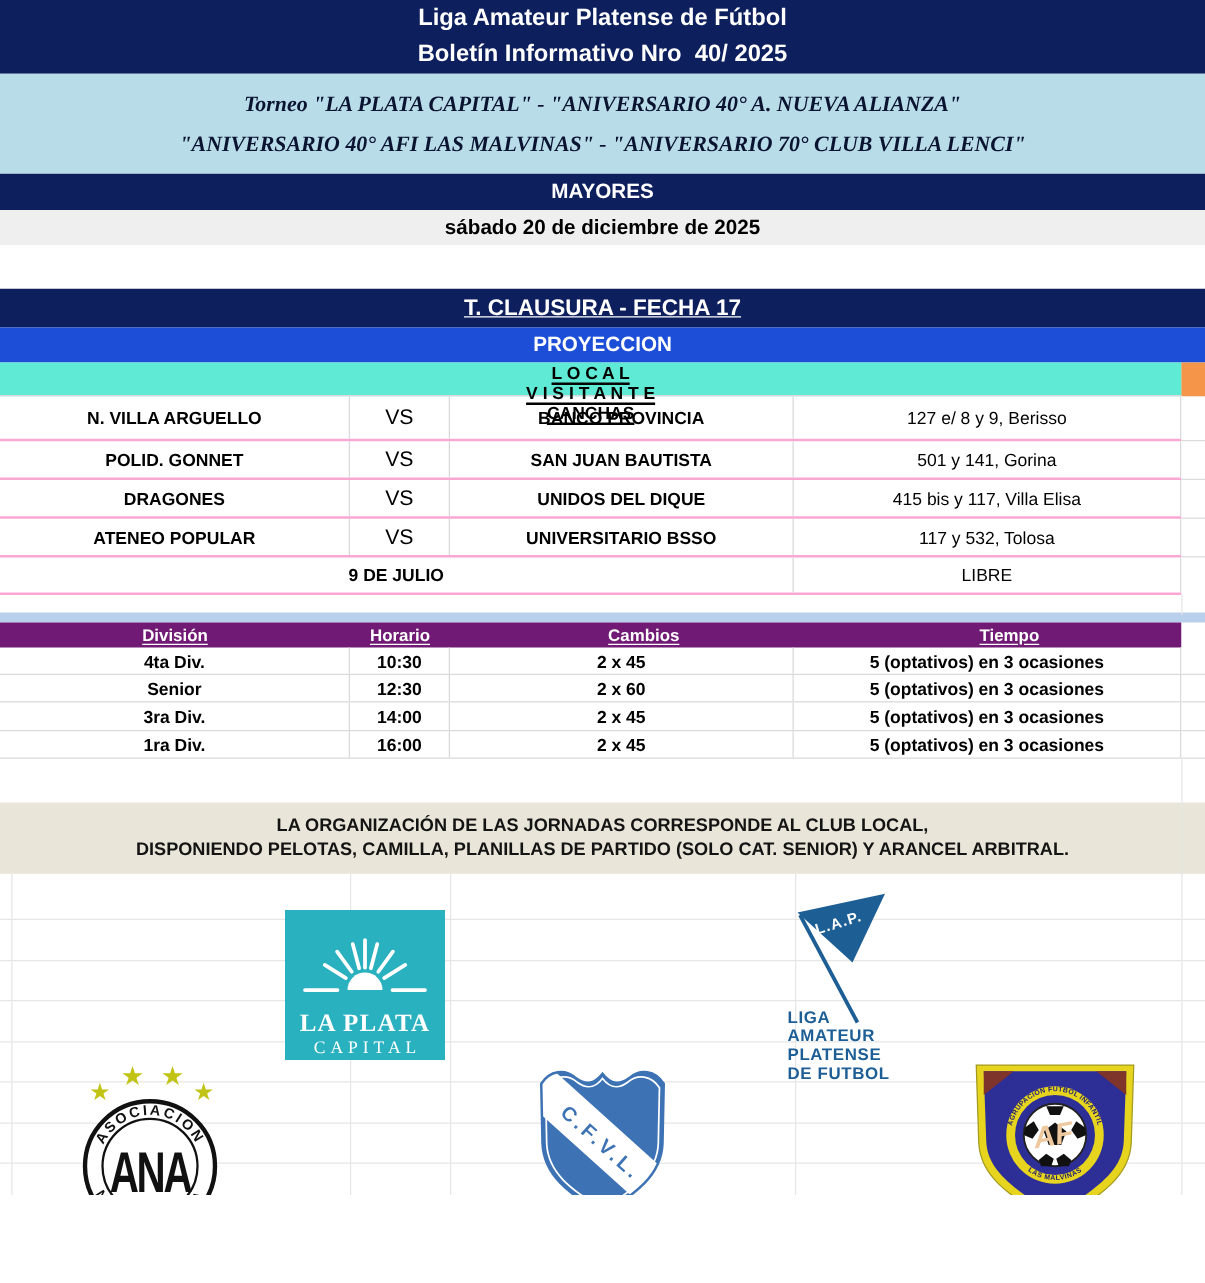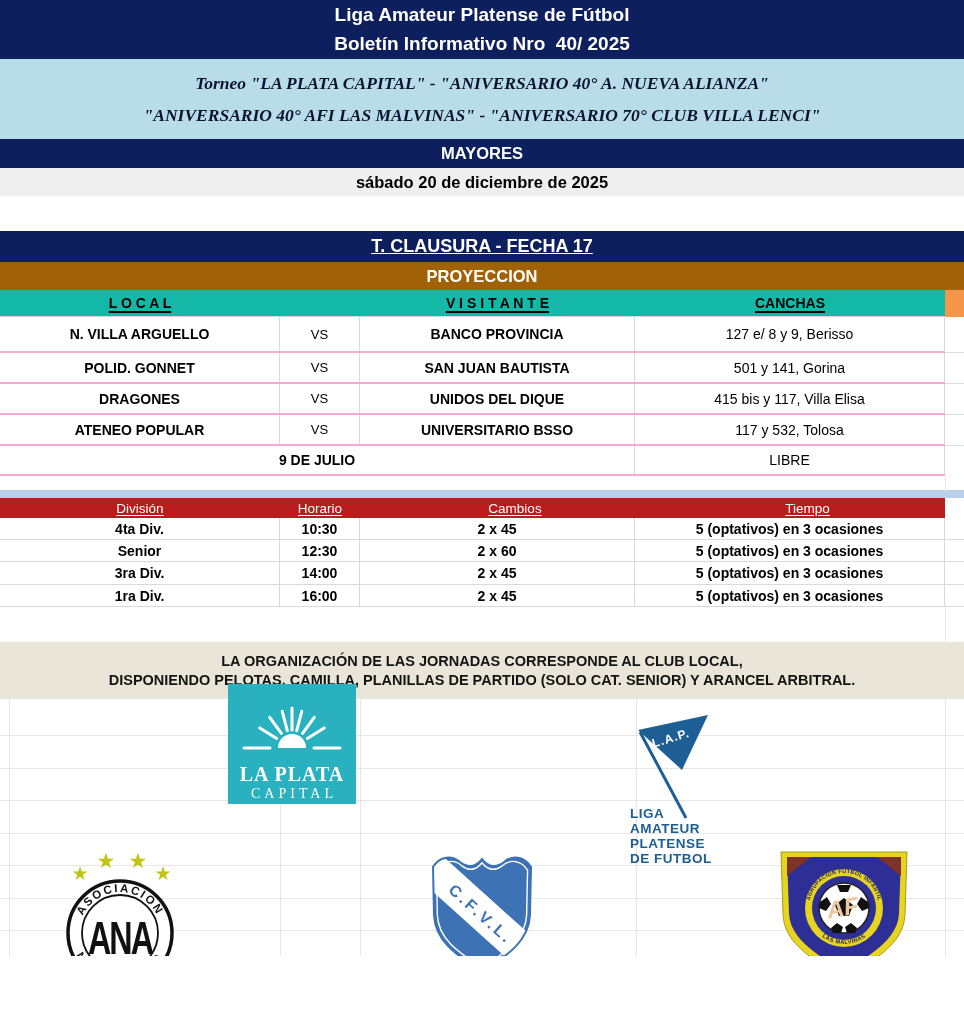--- a/index.html
+++ b/index.html
@@ -10,49 +10,49 @@
   .col{flex-direction:column;}
   .navy{background:#0e1f5e;color:#ffffff;}
   .pre{white-space:pre;}
   
   #band-title{top:0;height:59px;font-size:19px;font-weight:bold;gap:7px;}
   #band-tournament{top:59px;height:80px;background:#b9dce9;color:#0a1430;gap:11px;
         font-family:"Liberation Serif",serif;font-style:italic;font-weight:bold;font-size:17.5px;}
   #band-mayores{top:139px;height:29px;font-size:16.5px;font-weight:bold;}
   #band-date{top:168px;height:28px;background:#f0efef;color:#000;font-size:16.5px;font-weight:bold;}
   #band-fecha{top:231px;height:31px;font-size:18px;font-weight:bold;text-decoration:underline;}
-  #band-proy{top:262px;height:28px;background:#a16207;color:#fff;font-size:16.5px;font-weight:bold;}
+  #band-proy{top:262px;height:28px;background:#1d4ed8;color:#fff;font-size:16.5px;font-weight:bold;}
   #proy-right-cell{left:945px;top:290px;width:19px;height:27px;background:#f4954a;}
   
   .fxrow{position:absolute;left:0;width:945px;display:flex;align-items:center;box-sizing:border-box;
          border-bottom:2px solid #f9a8d4;font-size:14px;color:#000;}
   .cell{display:flex;align-items:center;justify-content:center;height:100%;box-sizing:border-box;text-align:center;}
   .br{border-right:1px solid #d9d9d9;}
   .c1{width:280px;} .c2{width:80px;} .c3{width:275px;} .c4{width:310px;} .cA{width:635px;}
-  #fxhead{top:290px;height:27px;background:#14b8a6;border-bottom:1px solid #d9d9d9;}
+  #fxhead{top:290px;height:27px;background:#5eead4;border-bottom:1px solid #d9d9d9;flex-direction:column;}
   #fxhead .cell{font-weight:bold;font-size:14px;text-decoration:underline;text-underline-offset:3px;text-decoration-thickness:2px;}
   .team{font-weight:bold;}
-  .vs{font-size:13px;}
+  .vs{font-size:17px;}
   
   #schstrip{left:0;top:490px;width:964px;height:8px;background:#b9d0ec;}
-  #schhead{position:absolute;left:0;top:498px;width:945px;height:20px;background:#b91c1c;display:flex;align-items:center;
-           color:#fff;font-weight:normal;font-size:13.5px;}
+  #schhead{position:absolute;left:0;top:498px;width:945px;height:20px;background:#701a75;display:flex;align-items:center;
+           color:#fff;font-weight:bold;font-size:13.5px;}
   #schhead .cell{text-decoration:underline;text-underline-offset:2px;}
   .schrow{position:absolute;left:0;width:945px;display:flex;align-items:center;box-sizing:border-box;
           border-bottom:1px solid #d9d9d9;font-size:14px;font-weight:bold;color:#000;}
   
   #notice{top:642px;height:57px;background:#e9e5d8;color:#141414;font-size:14.5px;font-weight:bold;gap:3px;}
   
   #bottomband{left:0;top:1001px;width:964px;height:25px;background:#8db4e2;}
   
   .glh{position:absolute;height:1px;background:#e6e6e6;}
   .glv{position:absolute;width:1px;background:#e6e6e6;}
   .stub{position:absolute;left:945px;width:19px;height:1px;background:#dcdcdc;}
   
-  #lpc{left:228px;top:684px;width:128px;height:120px;background:#2ab1c0;}
+  #lpc{left:228px;top:728px;width:128px;height:120px;background:#2ab1c0;}
   svg text{font-family:"Liberation Sans",sans-serif;}
   .serif-t{font-family:"Liberation Serif",serif !important;}
 </style>
 </head>
 <body>
 
 <div class="page">
 
   <div class="band col navy" id="band-title">
     <div class="pre">Liga Amateur Platense de Fútbol</div>

